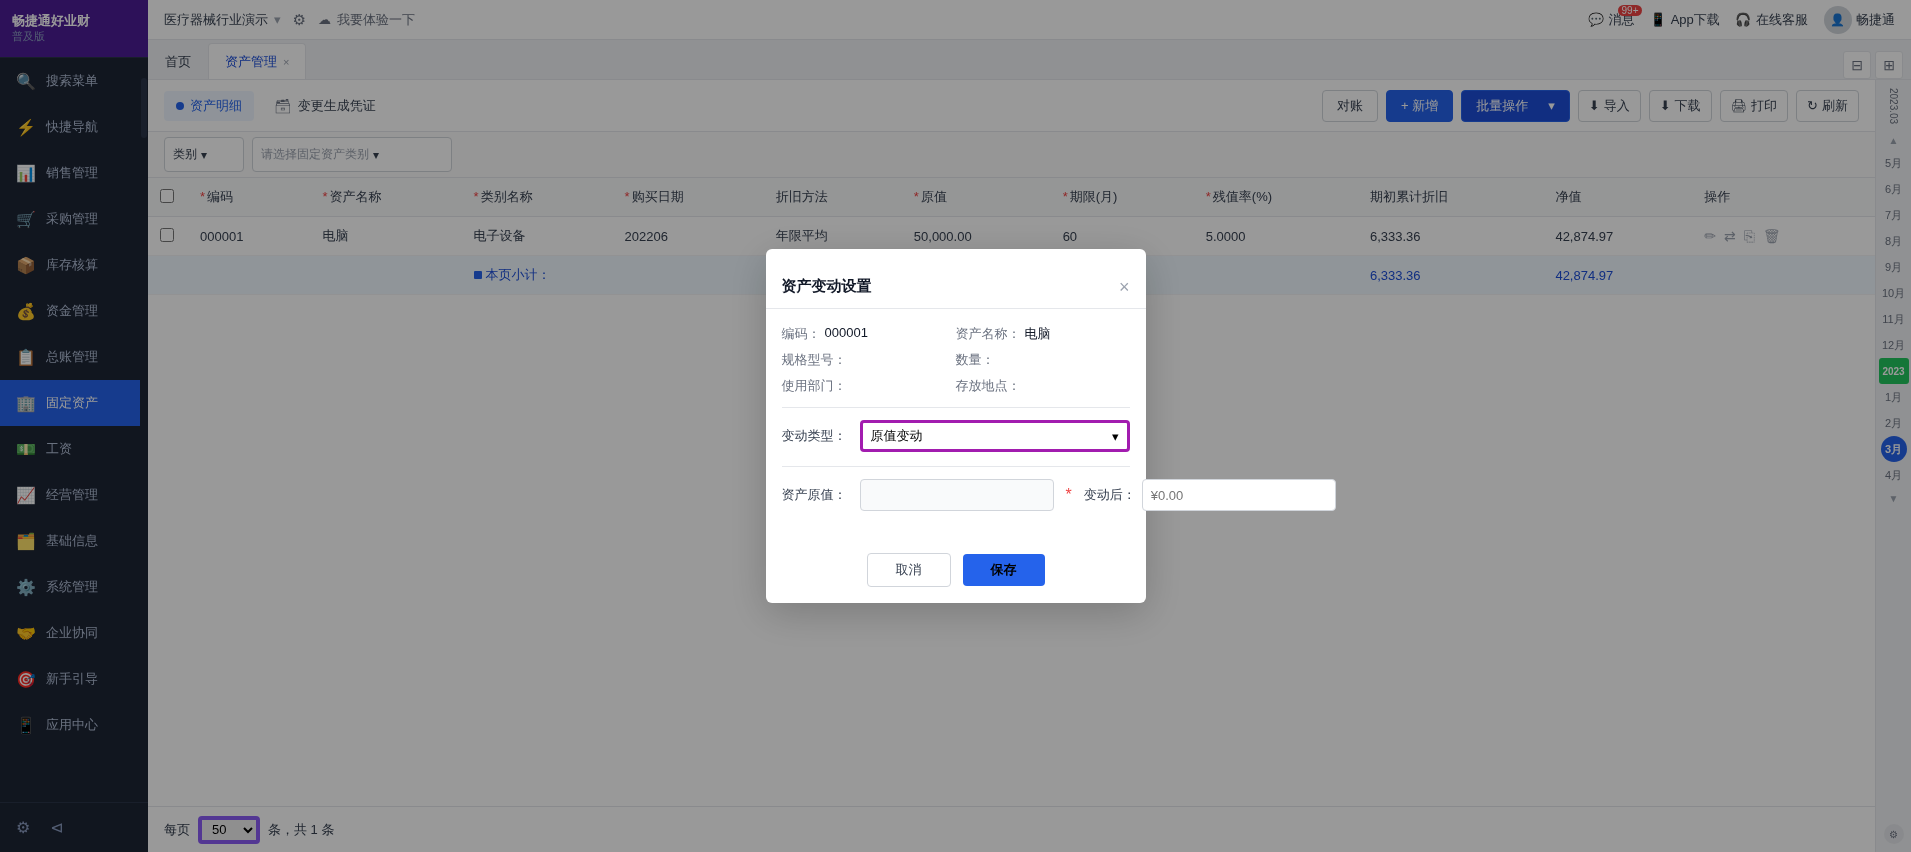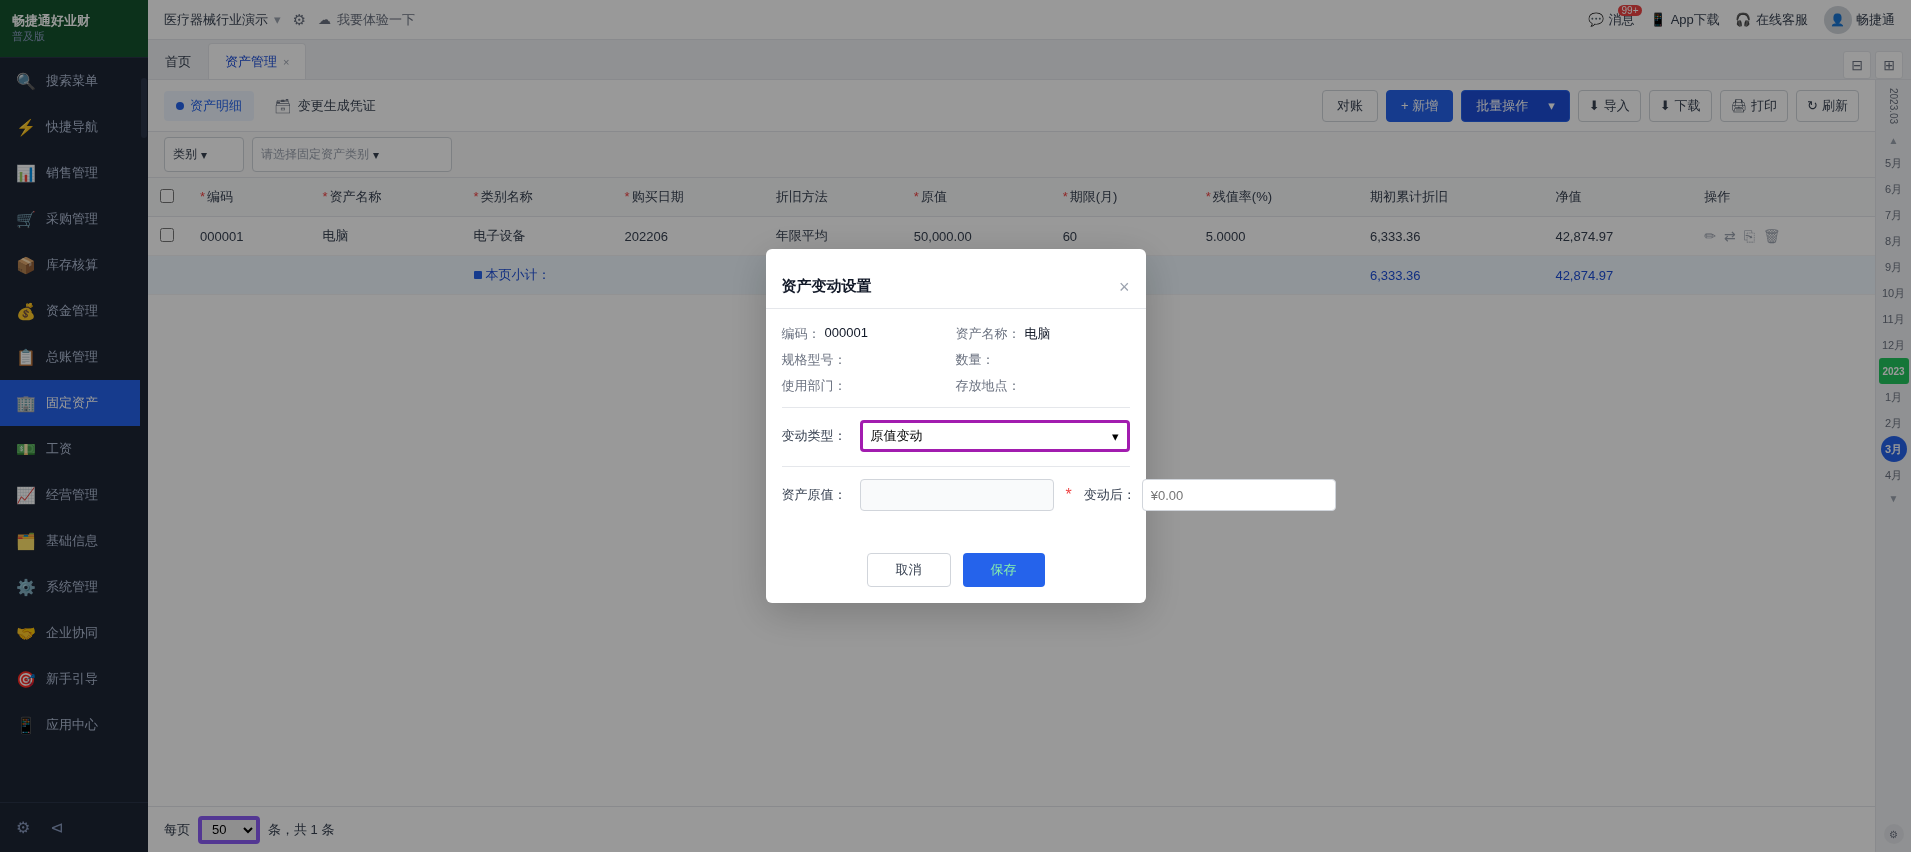--- a/index.html
+++ b/index.html
@@ -1,20 +1,20 @@
 <!DOCTYPE html>
 <html><head>
   <meta charset="utf-8">
   <style>
     * { box-sizing: border-box; margin: 0; padding: 0; font-family: 'Microsoft YaHei', '微软雅黑', Arial, sans-serif; }
     body { width: 1911px; height: 852px; overflow: hidden; background: #f0f2f5; display: flex; flex-direction: row; }
 
     
     .sidebar { width: 148px; height: 852px; background: #1d2535; display: flex; flex-direction: column; flex-shrink: 0; }
-    .sidebar-header { height: 58px; background: #14532d; display: flex; align-items: center; padding: 0 12px; border-bottom: 1px solid #2a3448; }
+    .sidebar-header { height: 58px; background: #4c1d95; display: flex; align-items: center; padding: 0 12px; border-bottom: 1px solid #2a3448; }
     .sidebar-logo-text { color: #fff; font-size: 13px; font-weight: bold; line-height: 1.3; }
     .sidebar-logo-sub { color: #8a9bbf; font-size: 11px; }
     .sidebar-scroll { flex: 1; overflow-y: auto; overflow-x: hidden; }
     .sidebar-scroll::-webkit-scrollbar { width: 4px; }
     .sidebar-scroll::-webkit-scrollbar-thumb { background: #2a3448; }
     .sidebar-item { display: flex; align-items: center; padding: 0 16px; height: 46px; color: #b0bdd4; font-size: 13px; cursor: pointer; gap: 10px; }
     .sidebar-item.active { background: #2563eb; color: #fff; }
     .sidebar-item .icon { font-size: 16px; width: 20px; text-align: center; }
     .sidebar-footer { height: 50px; background: #1d2535; display: flex; align-items: center; padding: 0 16px; gap: 20px; border-top: 1px solid #2a3448; }
     .sidebar-footer-icon { color: #8a9bbf; font-size: 16px; cursor: pointer; }
@@ -103,23 +103,23 @@
     .modal-info-item { font-size: 13px; color: #374151; display: flex; gap: 4px; }
     .modal-info-label { color: #6b7280; white-space: nowrap; }
     .modal-info-value { color: #111827; }
     .modal-divider { height: 1px; background: #e5e7eb; margin: 12px 0; }
     .modal-form-row { display: flex; align-items: center; margin-bottom: 14px; gap: 8px; }
     .modal-form-label { font-size: 13px; color: #374151; white-space: nowrap; min-width: 70px; }
     .modal-form-select { flex: 1; height: 32px; padding: 0 8px; border: 3px solid #a21caf; border-radius: 4px; font-size: 13px; display: flex; align-items: center; justify-content: space-between; cursor: pointer; }
     .modal-form-input { flex: 1; height: 32px; padding: 0 8px; border: 1px solid #d1d5db; border-radius: 4px; font-size: 13px; color: #374151; outline: none; }
     .modal-form-input.readonly { background: #f9fafb; color: #6b7280; }
     .modal-form-input.placeholder { color: #d1d5db; }
-    .modal-footer { display: flex; justify-content: center; gap: 12px; padding: 12px 16px 16px; }
+    .modal-footer { display: flex; align-items: center; justify-content: center; gap: 12px; padding: 12px 16px 16px; }
     .btn-cancel { padding: 7px 28px; border: 1px solid #d1d5db; border-radius: 4px; background: #fff; color: #374151; font-size: 13px; cursor: pointer; }
-    .btn-save { padding: 7px 28px; border: none; border-radius: 4px; background: #2563eb; color: #86efac; font-size: 13px; cursor: pointer; }
+    .btn-save { padding: 7px 28px; border: none; border-radius: 4px; background: #2563eb; color: #000000; font-size: 13px; cursor: pointer; font-weight: bold; }
   </style>
 </head>
 <body>
 
 <div class="sidebar">
   <div class="sidebar-header">
     <div>
       <div class="sidebar-logo-text">畅捷通好业财</div>
       <div class="sidebar-logo-sub">普及版</div>
     </div>

